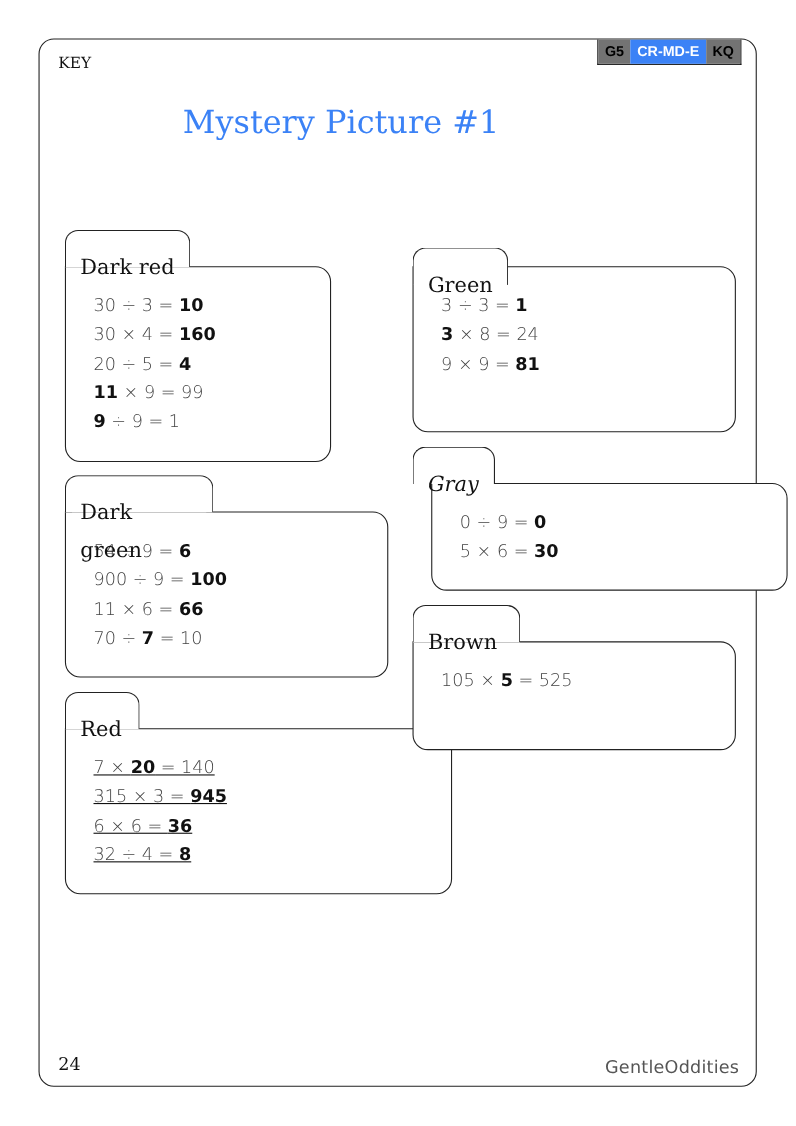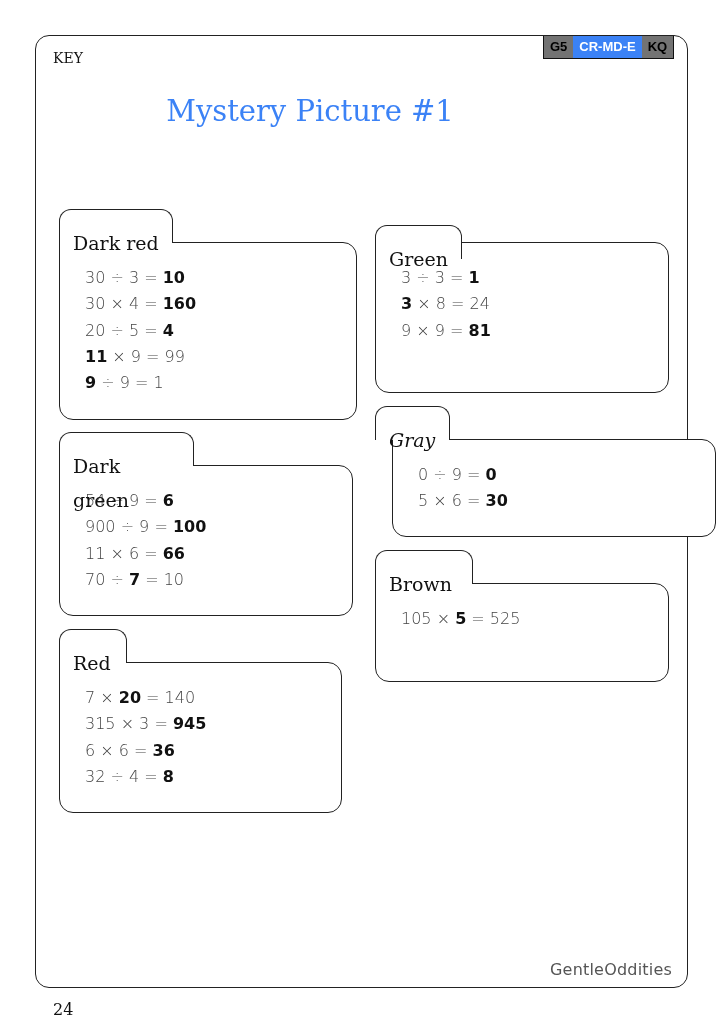--- a/index.html
+++ b/index.html
@@ -9,61 +9,61 @@
   .tags { position:absolute; left:543px; top:36px; display:flex; height:23px; border:1.4px solid #111; border-top:none; box-sizing:border-box; }
   .tag { font-family:"Liberation Sans", sans-serif; font-weight:bold; font-size:13px; line-height:22px; padding:0 6px; }
   .tag.dark { background:#3b82f6; color:#fff; }
   .tag.light { background:#737373; color:#000; }
   .title { position:absolute; left:0; width:620px; top:94px; text-align:center; font-family:"DejaVu Serif", serif; font-size:29px; color:#3b82f6; }
   .group { position:absolute; }
   .group-tab { position:absolute; left:0; top:0; height:34px; border:1.5px solid #222; border-bottom:none; border-radius:12px 12px 0 0; background:#fff; box-sizing:border-box; padding:16px 12px 0 13px; font-family:"DejaVu Serif", serif; font-size:19px; line-height:34px; z-index:2; }
   .group-box { position:absolute; left:0; top:33px; border:1.5px solid #222; border-radius:0 14px 14px 14px; box-sizing:border-box; background:#fff; padding:22px 0 0 25px; }
   .eq { font-family:"DejaVu Sans", sans-serif; font-size:16px; line-height:26.3px; color:#444; white-space:pre; font-weight:300; }
   .eq .b { color:#111; font-weight:bold; }
-  .page-num { position:absolute; left:53px; top:958px; font-family:"DejaVu Serif", serif; font-size:16px;margin-top:42px; }
+  .page-num { position:absolute; left:53px; top:958px; font-family:"DejaVu Serif", serif; font-size:16px; }
   .brand { position:absolute; right:52px; top:960px; font-family:"DejaVu Sans", sans-serif; font-size:16px; color:#555; letter-spacing:0.2px; }
 </style>
 </head>
 <body>
 
 <div class="page"></div>
 
 <div class="key-label">KEY</div>
 
 <div class="tags">
   <span class="tag light">G5</span>
   <span class="tag dark">CR-MD-E</span>
   <span class="tag light">KQ</span>
 </div>
 
 <div class="title">Mystery Picture #1</div>
 
 <div id="groups">
     <div class="group" style="left: 59px; top: 209px;">
       <div class="group-tab" style="width: 114px;">Dark red</div>
-      <div class="group-box" style="width: 298px; height: 178px;">
+      <div class="group-box" style="width: 242px; height: 178px;">
         <div class="eq"><span>30 ÷ 3 = </span><span class="b">10</span></div>
         <div class="eq"><span>30 × 4 = </span><span class="b">160</span></div>
         <div class="eq"><span>20 ÷ 5 = </span><span class="b">4</span></div>
         <div class="eq"><span class="b">11</span><span> × 9 = 99</span></div>
         <div class="eq"><span class="b">9</span><span> ÷ 9 = 1</span></div>
       </div>
     </div>
     <div class="group" style="left: 59px; top: 432px;">
       <div class="group-tab" style="width: 135px;">Dark green</div>
       <div class="group-box" style="width: 294px; height: 151px;">
         <div class="eq"><span>54 ÷ 9 = </span><span class="b">6</span></div>
         <div class="eq"><span>900 ÷ 9 = </span><span class="b">100</span></div>
         <div class="eq"><span>11 × 6 = </span><span class="b">66</span></div>
         <div class="eq"><span>70 ÷ </span><span class="b">7</span><span> = 10</span></div>
       </div>
     </div>
     <div class="group" style="left: 59px; top: 629px;">
       <div class="group-tab" style="width: 68px;">Red</div>
-      <div class="group-box" style="width: 283px; height: 151px;">
+      <div class="group-box" style="width: 352px; height: 151px; text-decoration: underline;">
         <div class="eq"><span>7 × </span><span class="b">20</span><span> = 140</span></div>
         <div class="eq"><span>315 × 3 = </span><span class="b">945</span></div>
         <div class="eq"><span>6 × 6 = </span><span class="b">36</span></div>
         <div class="eq"><span>32 ÷ 4 = </span><span class="b">8</span></div>
       </div>
     </div>
     <div class="group" style="left: 375px; top: 209px;">
       <div class="group-tab" style="width: 87px; margin-top: 16px;">Green</div>
       <div class="group-box" style="width: 294px; height: 151px;">
         <div class="eq"><span>3 ÷ 3 = </span><span class="b">1</span></div>

